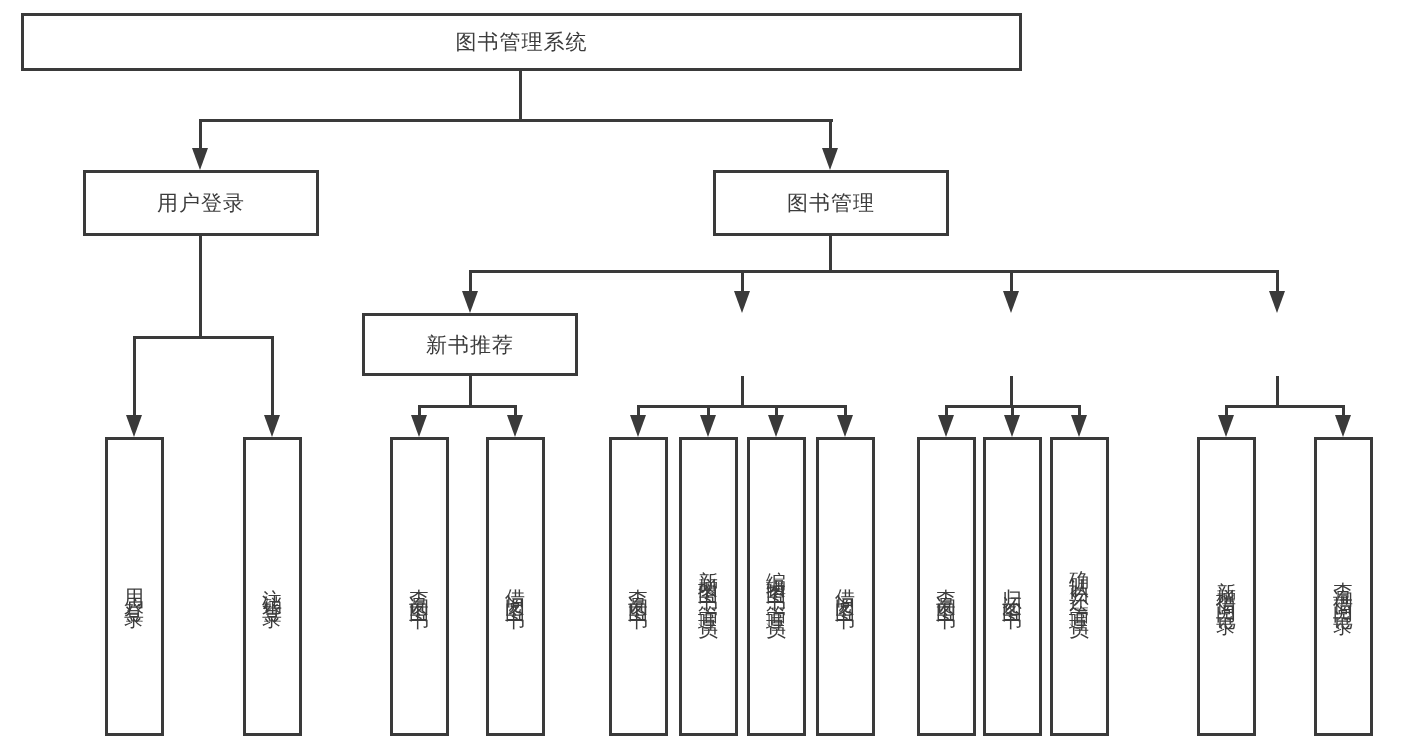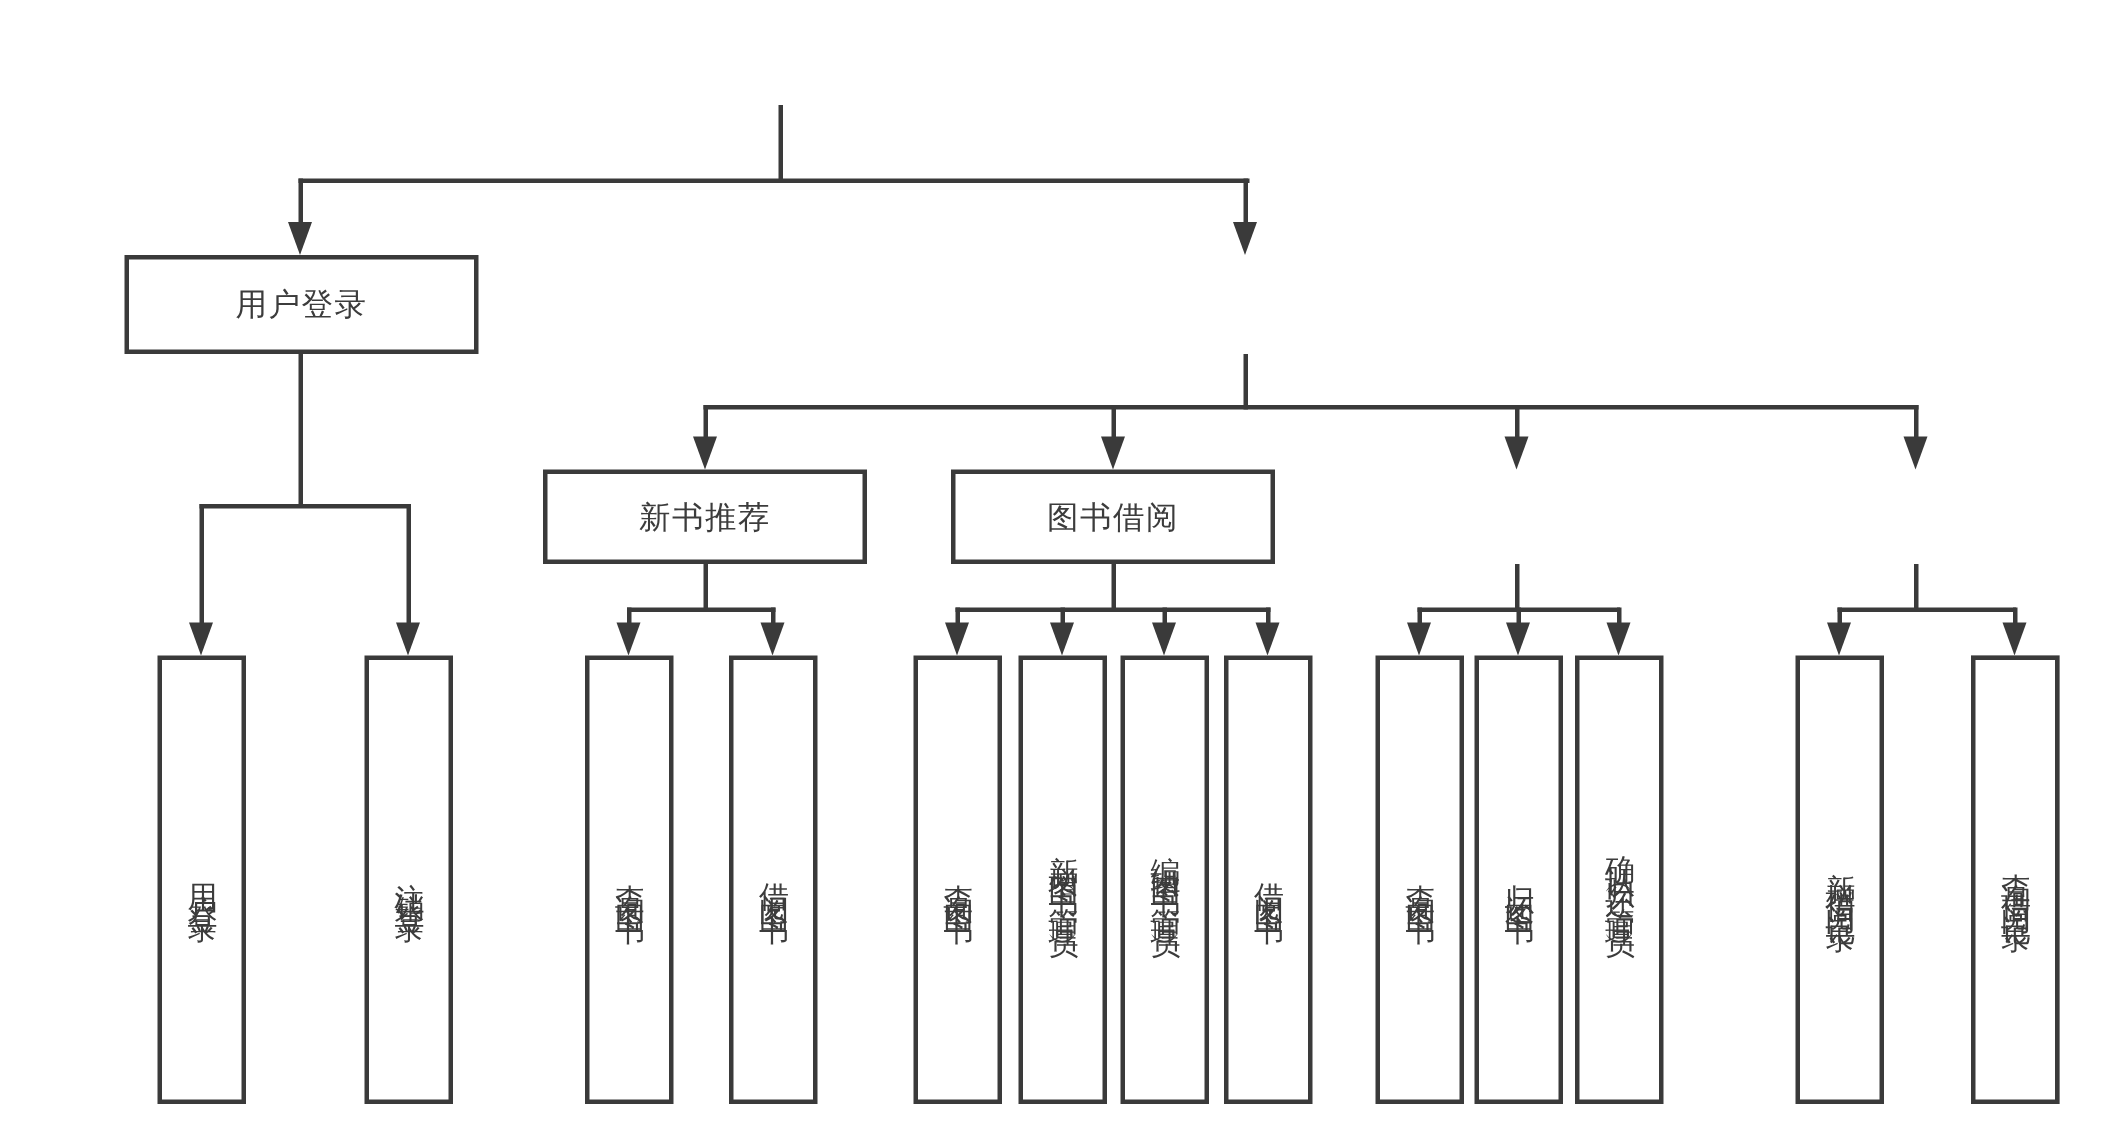--- a/index.html
+++ b/index.html
@@ -79,30 +79,36 @@
     letter-spacing: 1px;
     white-space: nowrap;
     z-index: 5;
   }
 </style>
 </head>
 <body>
 
 <div id="canvas">
 
+  <div class="box" style="left:21px; top:13px; width:1001px; height:58px;">
+    <span>图书管理系统</span>
+  </div>
 
   <div class="vline" style="left:519px; top:70px; height:50px;"></div>
   <div class="hline" style="left:199px; top:119px; width:634px;"></div>
   <div class="vline" style="left:199px; top:119px; height:31px;"></div>
   <div class="arrow" style="left:192px; top:148px;"></div>
   <div class="vline" style="left:829px; top:119px; height:31px;"></div>
   <div class="arrow" style="left:822px; top:148px;"></div>
 
   <div class="box" style="left:83px; top:170px; width:236px; height:66px;">
     <span>用户登录</span>
+  </div>
+  <div class="box" style="left:713px; top:170px; width:236px; height:66px;">
+    <span>图书管理</span>
   </div>
 
   <div class="vline" style="left:199px; top:236px; height:102px;"></div>
   <div class="hline" style="left:133px; top:336px; width:141px;"></div>
   <div class="vline" style="left:133px; top:336px; height:81px;"></div>
   <div class="arrow" style="left:126px; top:415px;"></div>
   <div class="vline" style="left:271px; top:336px; height:81px;"></div>
   <div class="arrow" style="left:264px; top:415px;"></div>
 
   <div class="vline" style="left:829px; top:236px; height:37px;"></div>
@@ -112,23 +118,20 @@
   <div class="vline" style="left:741px; top:270px; height:23px;"></div>
   <div class="arrow" style="left:734px; top:291px;"></div>
   <div class="vline" style="left:1010px; top:270px; height:23px;"></div>
   <div class="arrow" style="left:1003px; top:291px;"></div>
   <div class="vline" style="left:1276px; top:270px; height:23px;"></div>
   <div class="arrow" style="left:1269px; top:291px;"></div>
 
   <div class="box" style="left:362px; top:313px; width:216px; height:63px;">
     <span>新书推荐</span>
   </div>
-  <div class="box" style="left:634px; top:313px; width:216px; height:63px;">
-    <span>图书借阅</span>
-  </div>
 
   <div class="vline" style="left:469px; top:376px; height:31px;"></div>
   <div class="hline" style="left:418px; top:405px; width:99px;"></div>
   <div class="vline" style="left:418px; top:405px; height:12px;"></div>
   <div class="arrow" style="left:411px; top:415px;"></div>
   <div class="vline" style="left:514px; top:405px; height:12px;"></div>
   <div class="arrow" style="left:507px; top:415px;"></div>
 
   <div class="vline" style="left:741px; top:376px; height:31px;"></div>
   <div class="hline" style="left:637px; top:405px; width:210px;"></div>

